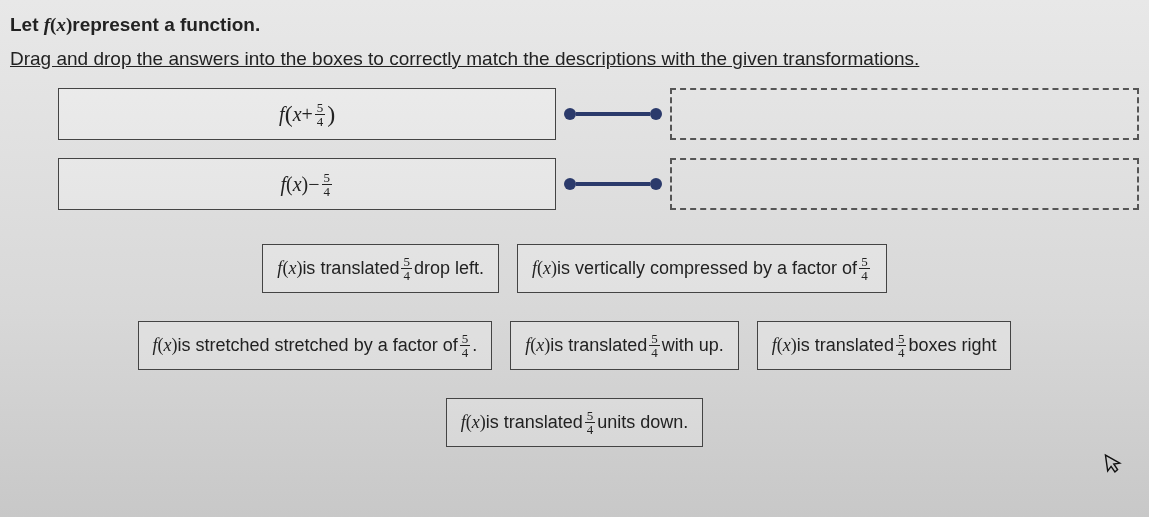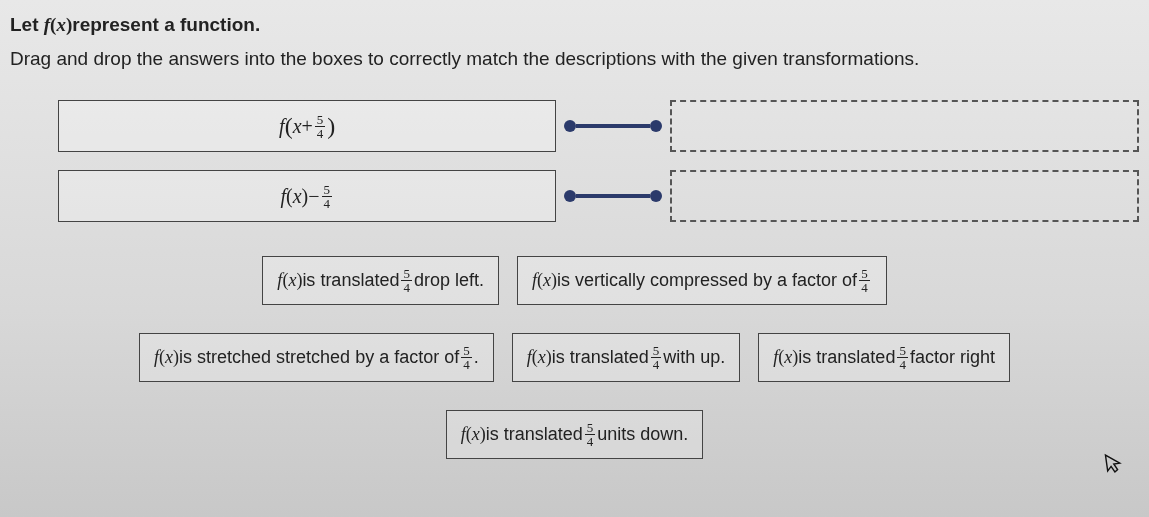--- a/index.html
+++ b/index.html
@@ -15,22 +15,23 @@
 }
 .container {
   padding: 14px 10px 0 10px;
 }
 .intro-line {
   margin-bottom: 12px;
   font-size: 19px;
   font-weight: bold;
 }
 .instruction {
-  margin-bottom: 30px;
+  margin-bottom: 18px;
   font-size: 19px;
+  text-decoration: underline;
 }
 .match-area {
   display: flex;
   flex-direction: column;
   gap: 18px;
   margin-left: 48px;
   margin-bottom: 34px;
 }
 .match-row {
   display: flex;
@@ -224,21 +225,21 @@
     <div class="answer-tile">
       <span class="math-i">f</span>
         <span class="math">(</span>
         <span class="math-i">x</span>
         <span class="math">)</span>
         <span> is translated </span>
         <span class="frac">
           <span class="num">5</span>
           <span class="den">4</span>
         </span>
-        <span> factor right</span>
+        <span> boxes right</span>
     </div>
 
     <div style="width:100%;height:0"></div>
 
     <div class="answer-tile">
       <span class="math-i">f</span>
         <span class="math">(</span>
         <span class="math-i">x</span>
         <span class="math">)</span>
         <span> is translated </span>

